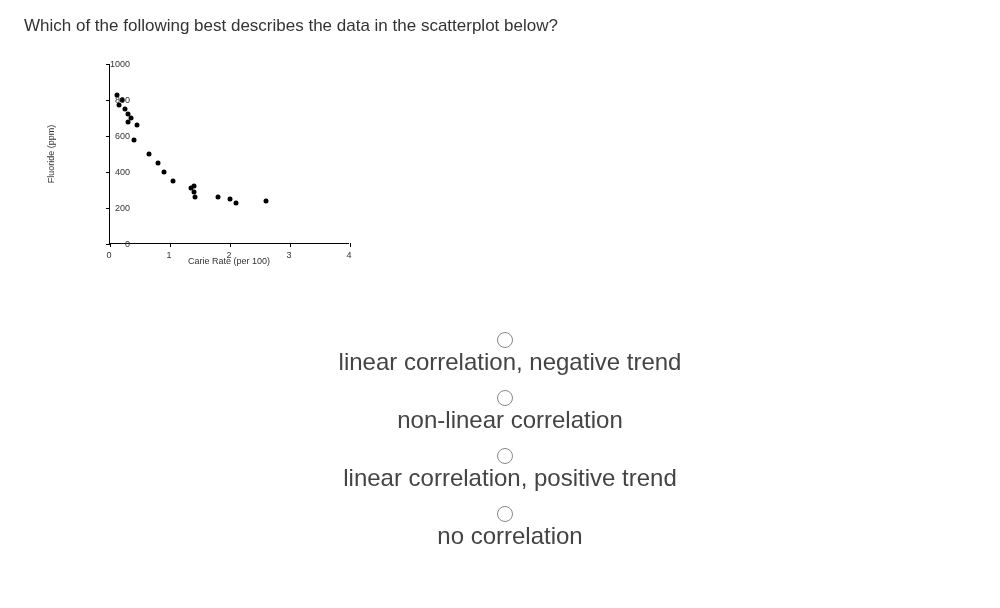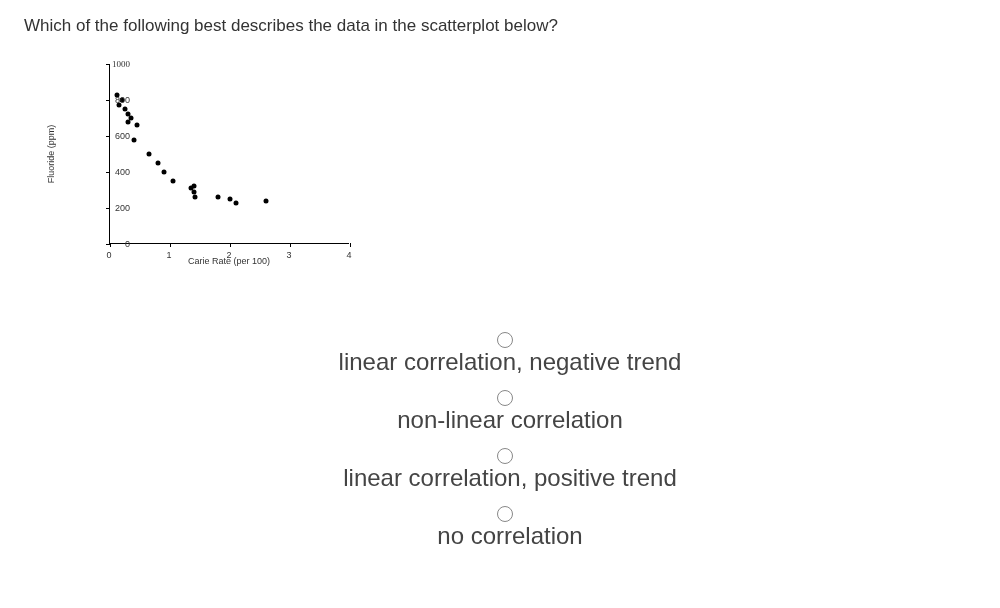--- a/index.html
+++ b/index.html
@@ -61,21 +61,21 @@
         <div class="point" style="left: 120px; top: 135px;"></div>
         <div class="point" style="left: 126px; top: 138.6px;"></div>
         <div class="point" style="left: 156px; top: 136.8px;"></div>
       </div>
     <div class="xlabel" style="left:185px;">Carie Rate (per 100)</div>
   <div class="ytick" style="top: 190px;">0</div>
       <div class="ytick" style="top: 154px;">200</div>
       <div class="ytick" style="top: 118px;">400</div>
       <div class="ytick" style="top: 82px;">600</div>
       <div class="ytick" style="top: 46px;">800</div>
-      <div class="ytick" style="top: 10px; font-family: Liberation Serif, serif;">1000</div>
+      <div class="ytick" style="top: 10px;">1000</div>
       <div class="xtick" style="left: 65px; top: 196px;">0</div>
       <div class="xtick" style="left: 125px; top: 196px;">1</div>
       <div class="xtick" style="left: 185px; top: 196px;">2</div>
       <div class="xtick" style="left: 245px; top: 196px;">3</div>
       <div class="xtick" style="left: 305px; top: 196px;">4</div>
     </div>
 
   <div class="options">
     <div class="option">
       <span class="radio"></span>

